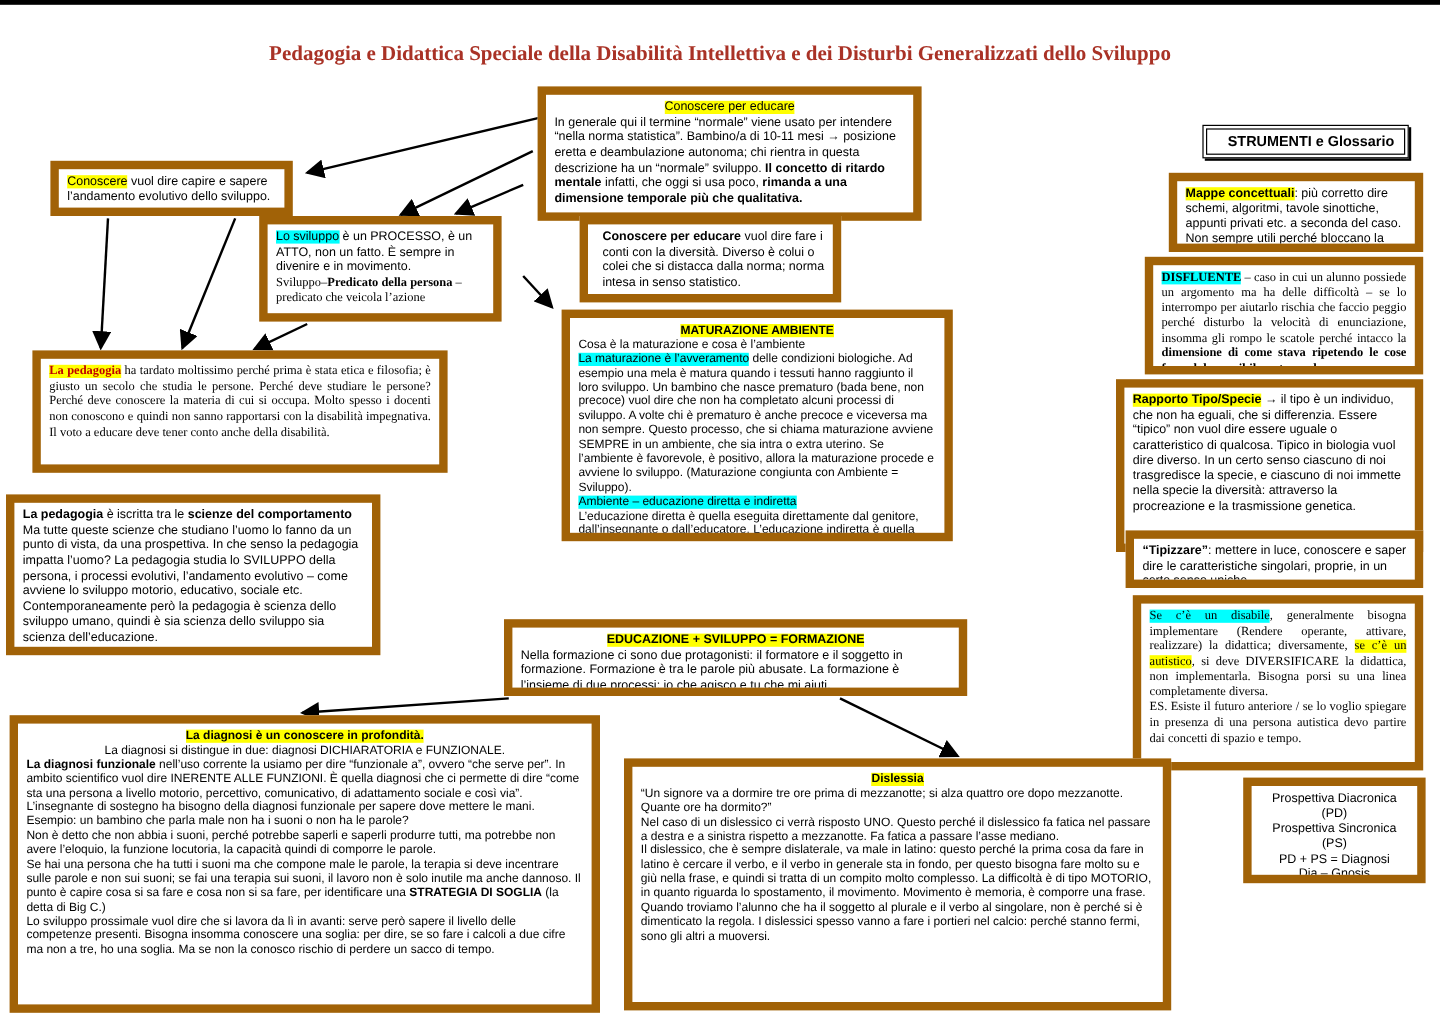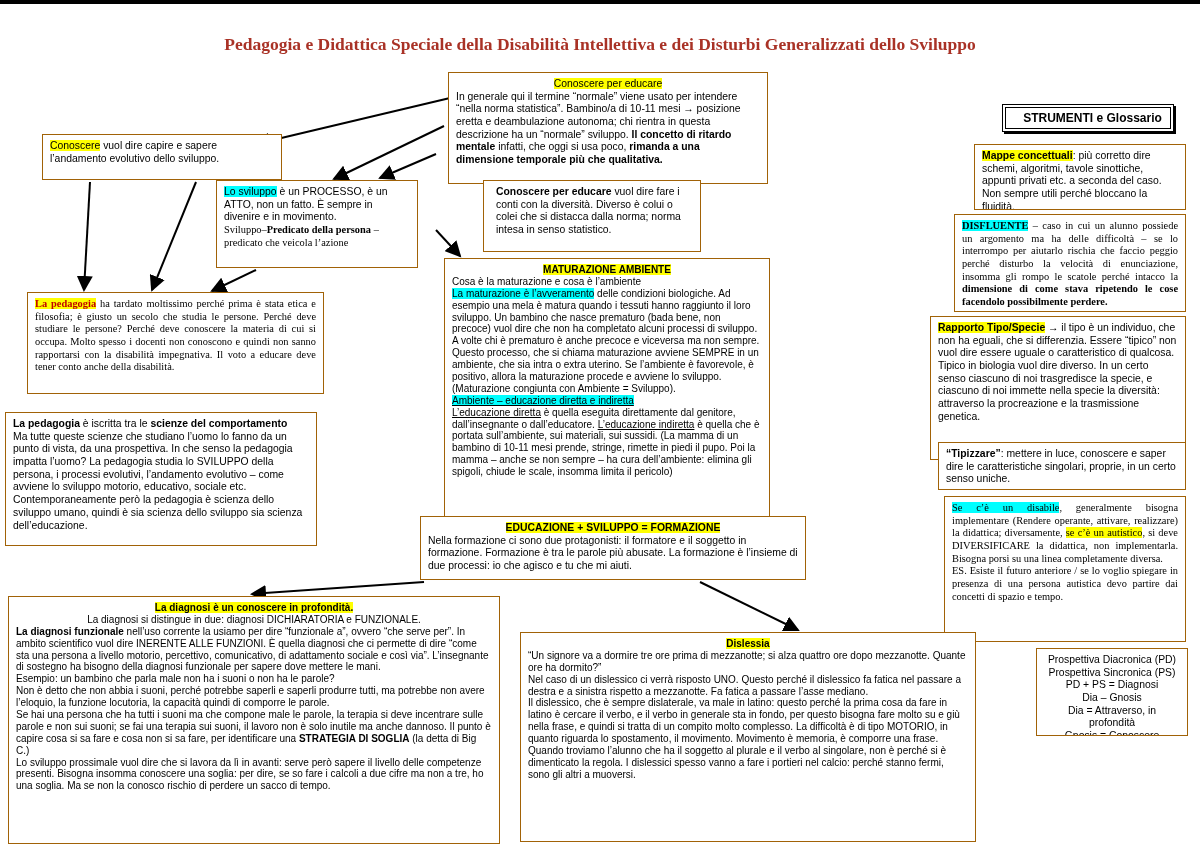--- a/index.html
+++ b/index.html
@@ -13,51 +13,51 @@
     position:relative;width:1200px;height:848px;background:#ffffff;
     border-top:4px solid #000;overflow:hidden;
     font-family:"Liberation Sans",sans-serif;color:#000;
   }
   .page-title{
     position:absolute;top:30px;left:0;width:100%;text-align:center;
     font-family:"Liberation Serif",serif;font-weight:bold;font-size:17.5px;
     color:var(--title-red);
   }
   .box{
-    position:absolute;border:1px solid #a16207;background:#fff;
+    position:absolute;border:7px solid #a16207;background:#fff;
     padding:5px 7px;font-size:10.4px;line-height:1.22;
     box-sizing:border-box;overflow:hidden;
   }
   .box.tight{font-size:10px;line-height:1.19;}
   .box p{margin:0;}
   .gap{margin-top:7px;}
   .center{text-align:center;}
   .just{text-align:justify;}
   .serif{font-family:"Liberation Serif",serif;}
   .run-b{font-weight:bold;}
-  .run-u{text-decoration:underline;margin-top:12px;}
+  .run-u{margin-top:12px;}
   .run-hy{background:var(--hl-y);}
   .run-hc{background:var(--hl-c);}
   .run-red{color:var(--accent-red);}
   .run-serif{font-family:"Liberation Serif",serif;}
   .arrows{position:absolute;left:0;top:0;pointer-events:none;}
   .arrows line{stroke:#000;stroke-width:2;}
 
   #b-intro{left:448px;top:68px;width:320px;height:112px;}
   #b-strumenti{left:1002px;top:100px;width:172px;height:28px;
     border:4px double #000;box-shadow:2px 2px 0 #000;
     font-weight:bold;font-size:12px;display:flex;align-items:center;justify-content:center;padding-left:16px;}
-  #b-conoscere{left:42px;top:130px;width:240px;height:46px;}
+  #b-conoscere{left:42px;top:130px;width:202px;height:46px;}
   #b-mappe{left:974px;top:140px;width:212px;height:66px;}
   #b-sviluppo{left:216px;top:176px;width:202px;height:88px;}
   #b-diversita{left:483px;top:176px;width:218px;height:72px;padding-left:12px;}
   #b-disfluente{left:954px;top:210px;width:232px;height:98px;}
-  #b-pedagogia-tardato{left:27px;top:288px;width:297px;height:102px;}
+  #b-pedagogia-tardato{left:27px;top:288px;width:346px;height:102px;}
   #b-tipo-specie{left:930px;top:312px;width:256px;height:144px;}
-  #b-maturazione{left:444px;top:254px;width:326px;height:280px;}
+  #b-maturazione{left:468px;top:254px;width:326px;height:193px;}
   #b-pedagogia-scienze{left:5px;top:408px;width:312px;height:134px;}
   #b-tipizzare{left:938px;top:438px;width:248px;height:48px;}
   #b-disabile{left:944px;top:492px;width:242px;height:146px;}
   #b-formazione{left:420px;top:512px;width:386px;height:64px;}
   #b-diagnosi{left:8px;top:592px;width:492px;height:248px;}
   #b-dislessia{left:520px;top:628px;width:456px;height:210px;}
   #b-prospettiva{left:1036px;top:644px;width:152px;height:88px;text-align:center;}
 </style>
 </head>
 <body>

